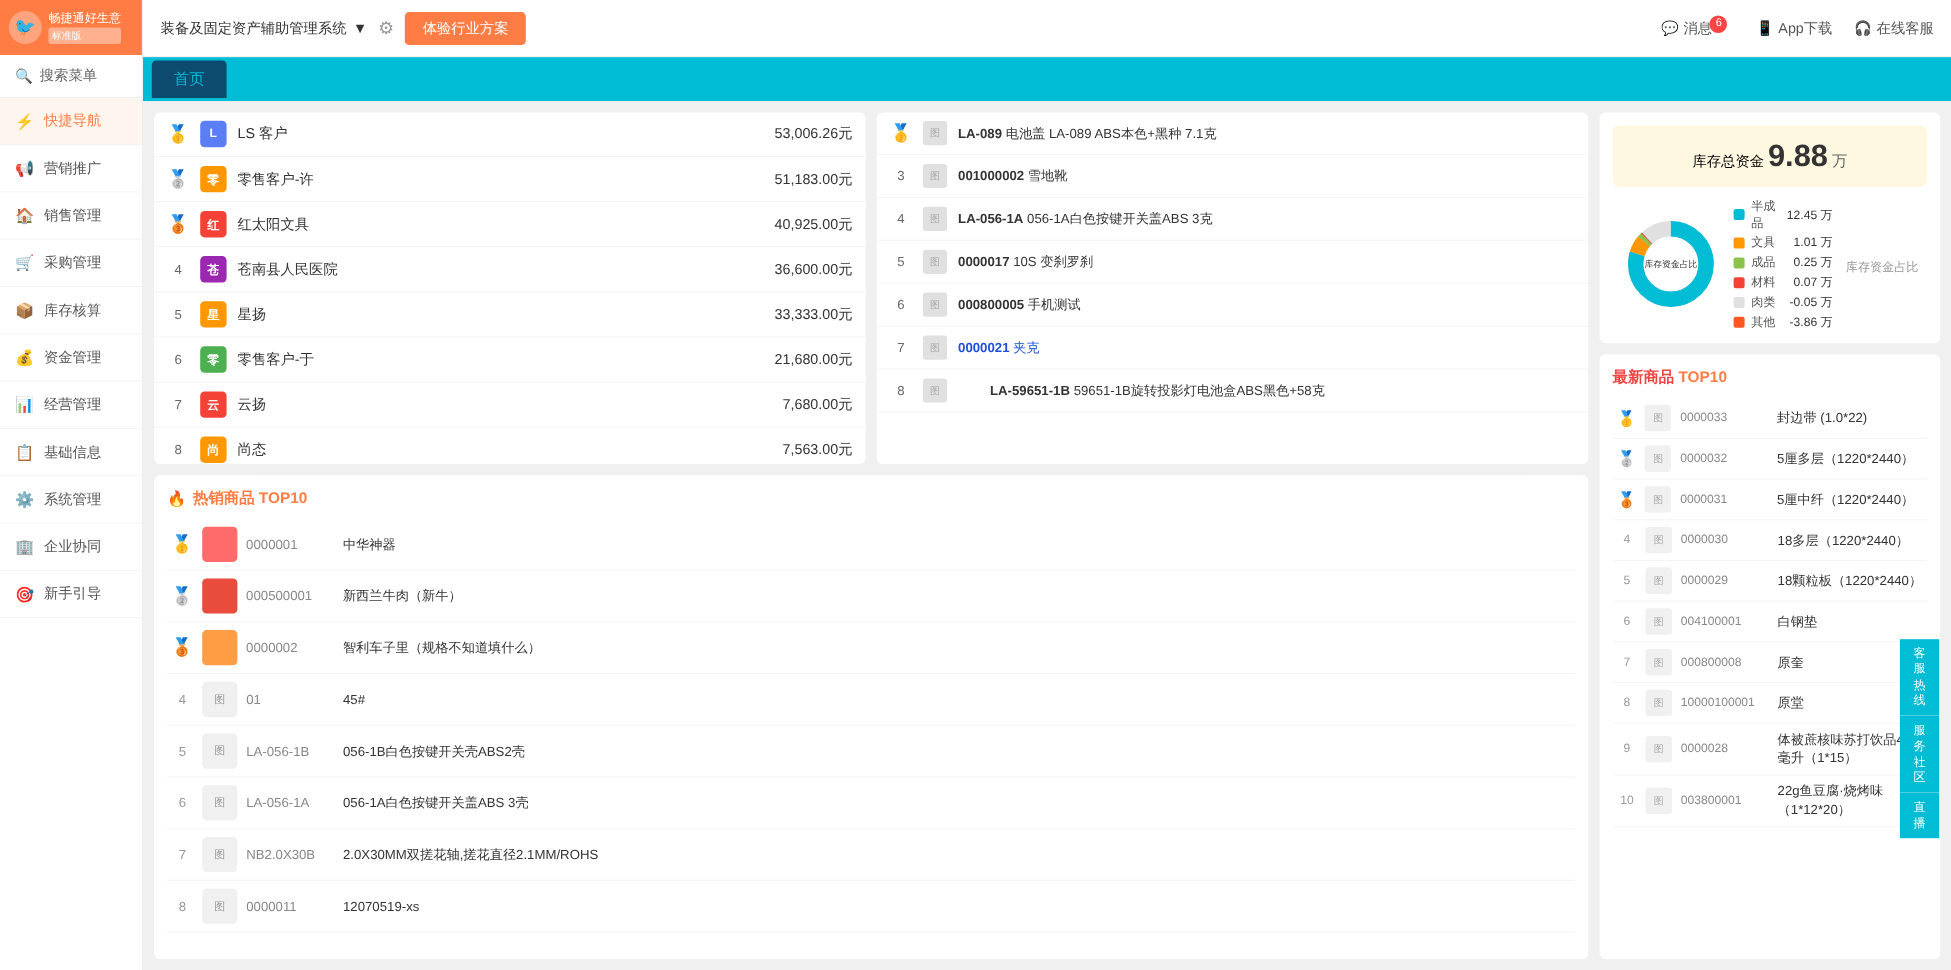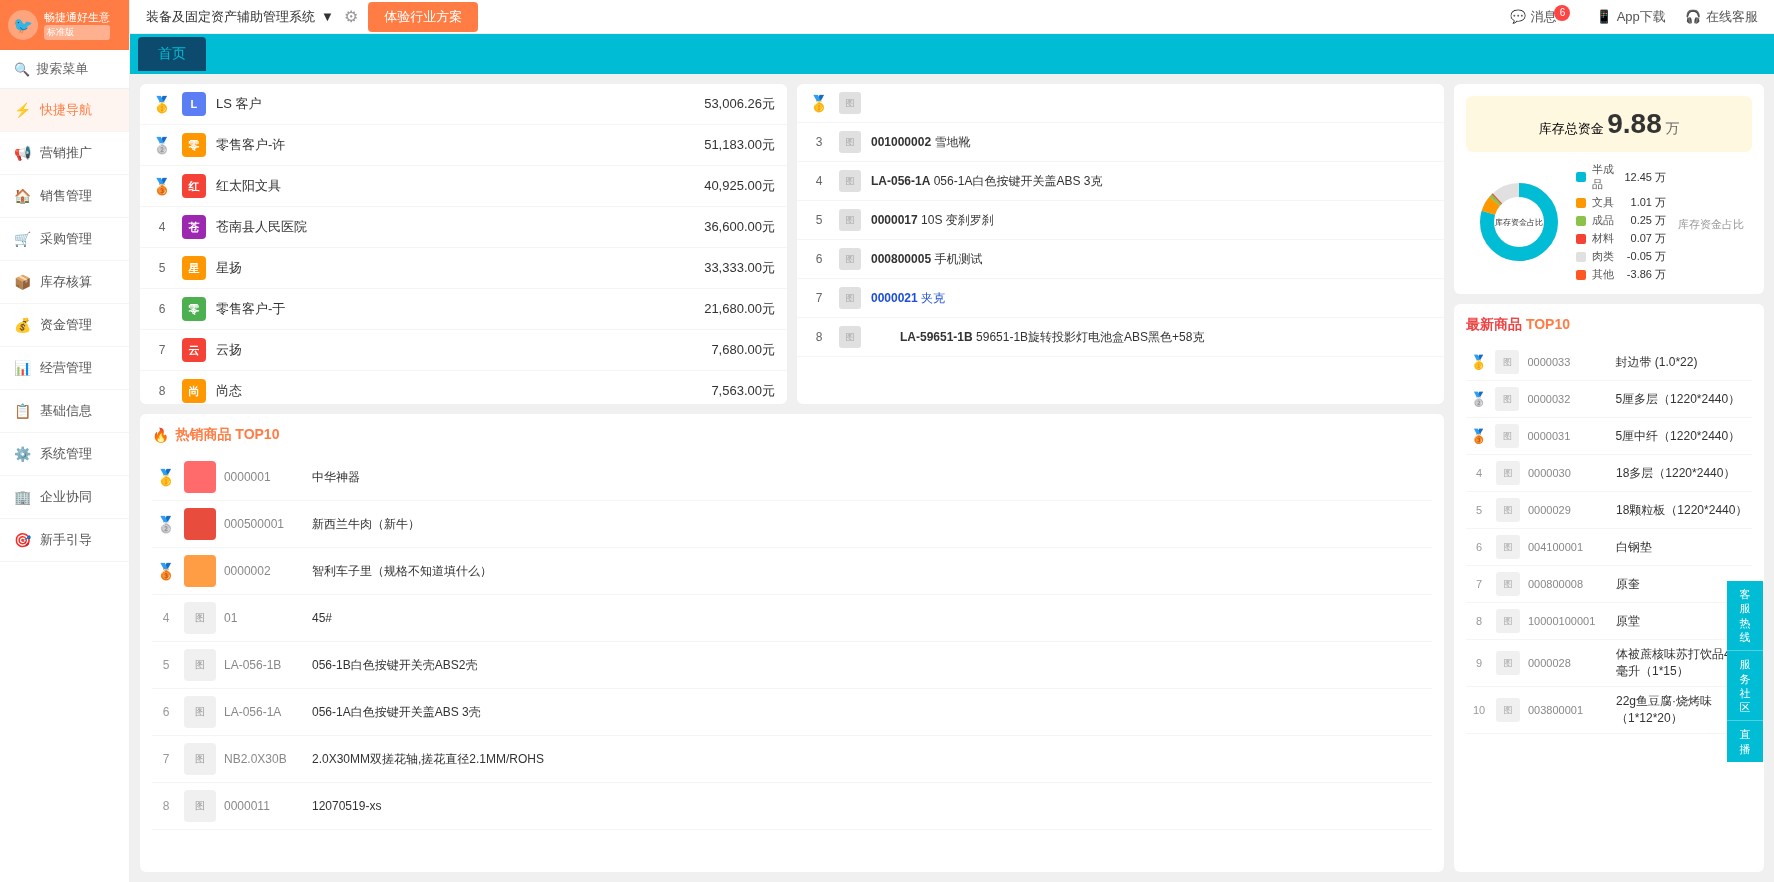--- a/index.html
+++ b/index.html
@@ -83,21 +83,21 @@
     }
 
     
     .topbar {
       display: flex;
       align-items: center;
       gap: 10px;
       padding: 8px 16px;
       background: #fff;
       border-bottom: 1px solid #eee;
-      height: 34px;
+      height: 52px;
     }
     .topbar-dropdown {
       display: flex;
       align-items: center;
       gap: 6px;
       font-size: 13px;
       color: #333;
       cursor: pointer;
     }
     .topbar-gear {
@@ -568,20 +568,21 @@
     <span class="rank-value">7,563.00元</span>
               </div>
             </div>
         </div>
 
         <div class="col-half">
           <div class="panel-body" id="product-list">
               <div class="rank-item">
                 <span class="rank-medal">🥇</span>
                 <span style="display:inline-flex;width:22px;height:22px;background:#e0e0e0;border-radius:3px;align-items:center;justify-content:center;font-size:9px;color:#aaa;flex-shrink:0;">图</span>
+    <span style="flex:1;color:#333;font-size:12px;"><b>LA-089</b> 电池盖 LA-089 ABS本色+黑种 7.1克</span>
               </div>
               <div class="rank-item">
                 <span class="rank-num">3</span>
                 <span style="display:inline-flex;width:22px;height:22px;background:#e0e0e0;border-radius:3px;align-items:center;justify-content:center;font-size:9px;color:#aaa;flex-shrink:0;">图</span>
     <span style="flex:1;color:#333;font-size:12px;"><b>001000002</b> 雪地靴</span>
               </div>
               <div class="rank-item">
                 <span class="rank-num">4</span>
                 <span style="display:inline-flex;width:22px;height:22px;background:#e0e0e0;border-radius:3px;align-items:center;justify-content:center;font-size:9px;color:#aaa;flex-shrink:0;">图</span>
     <span style="flex:1;color:#333;font-size:12px;"><b>LA-056-1A</b> 056-1A白色按键开关盖ABS 3克</span>

